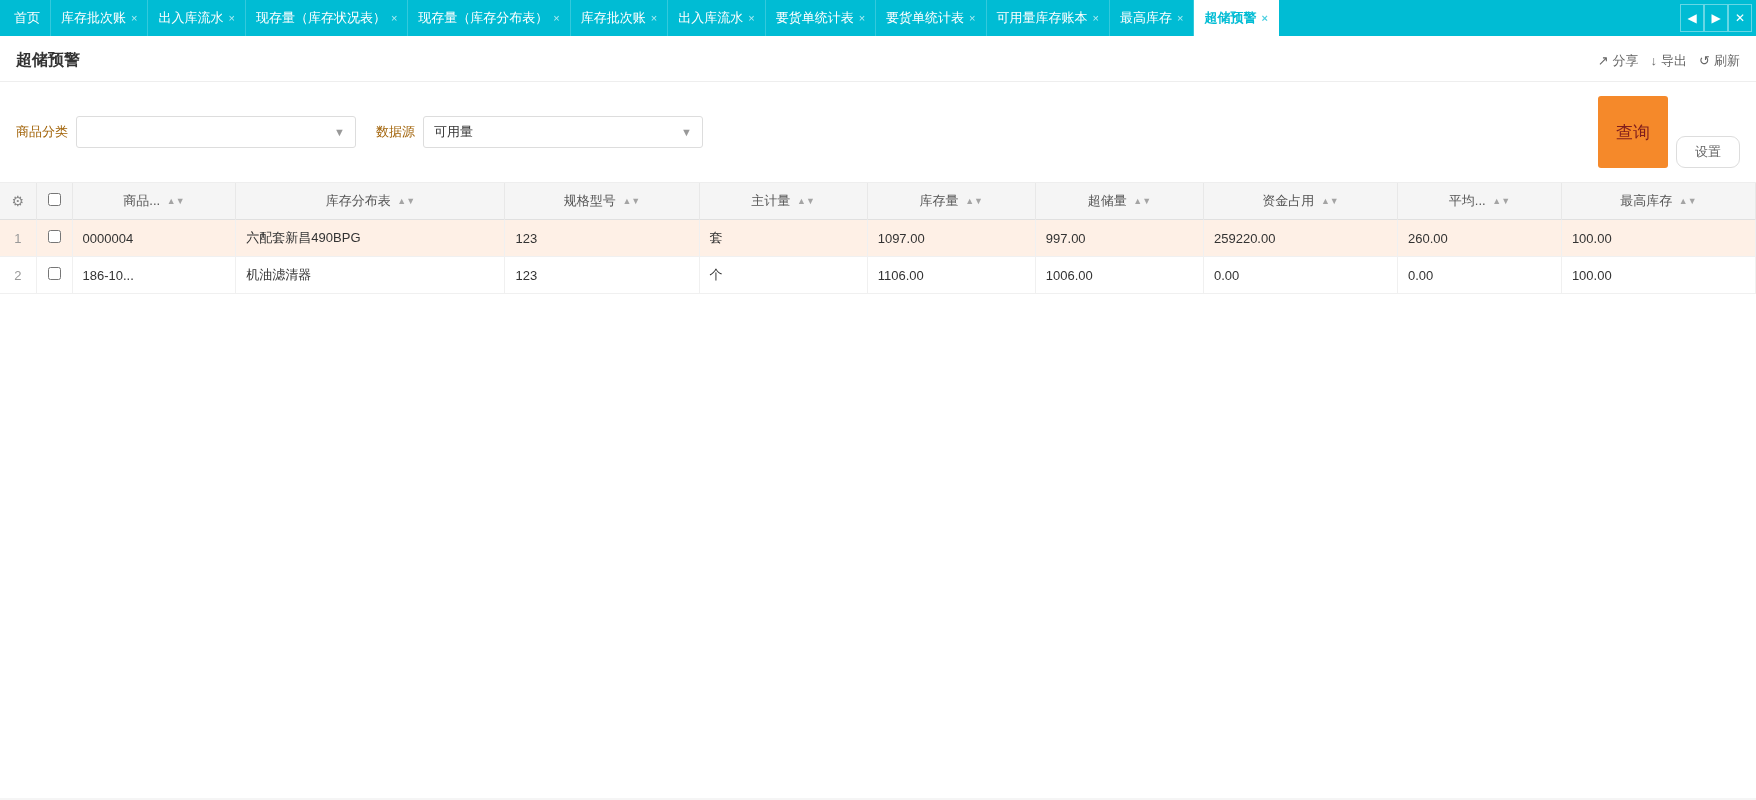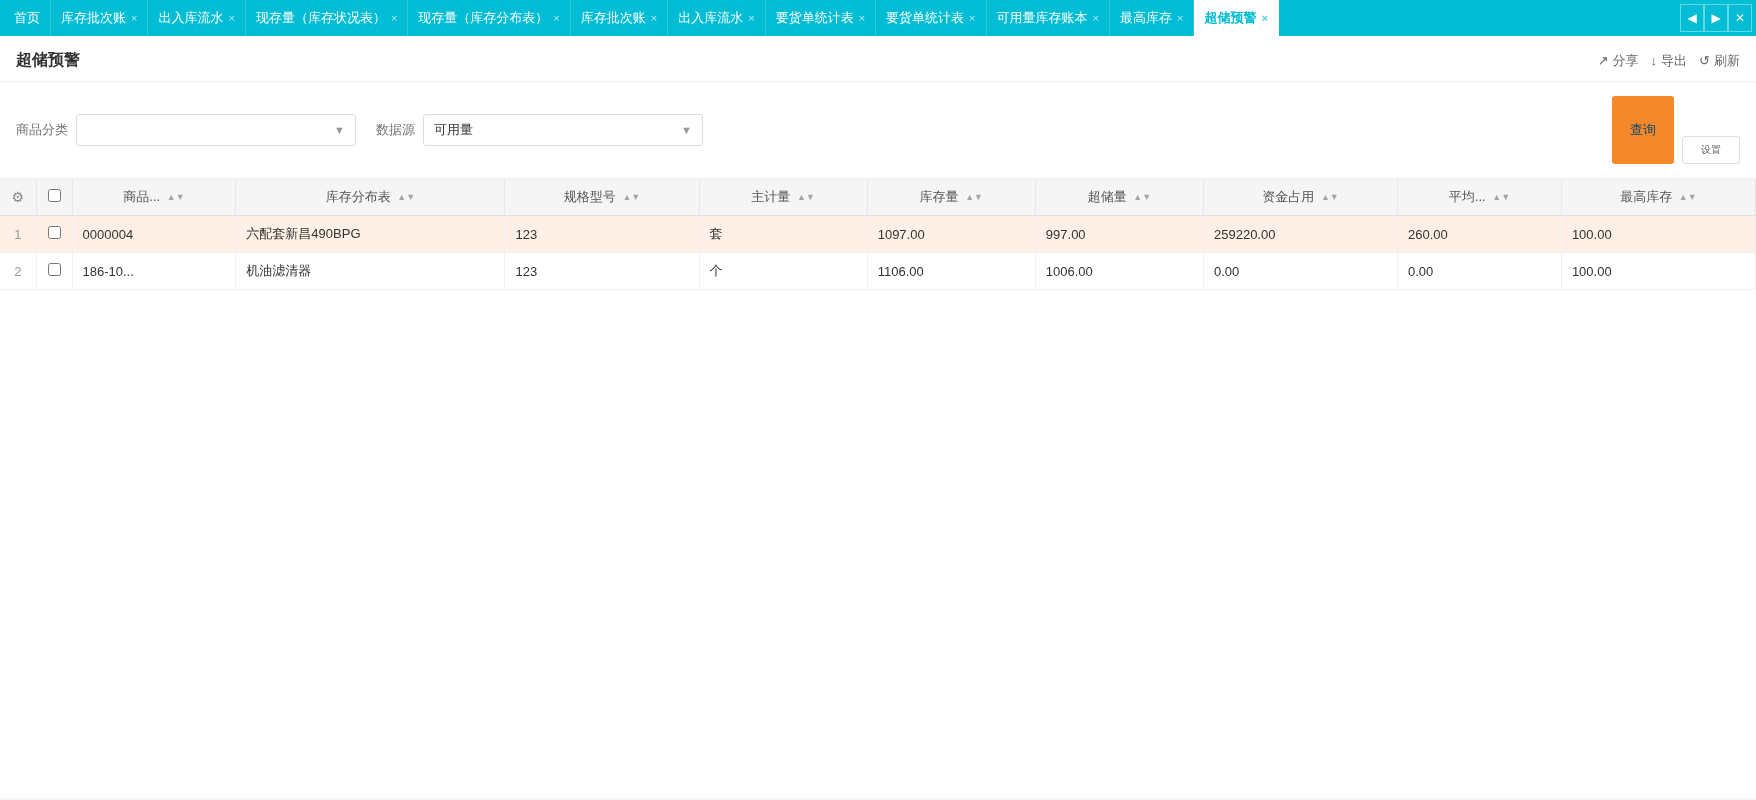--- a/index.html
+++ b/index.html
@@ -99,21 +99,21 @@
       padding: 14px 16px;
       gap: 20px;
       border-bottom: 1px solid #eee;
     }
     .filter-item {
       display: flex;
       align-items: center;
       gap: 8px;
     }
     .filter-label {
-      color: #737373;
+      color: #a16207;
       font-size: 13px;
       white-space: nowrap;
     }
     .filter-select {
       display: flex;
       align-items: center;
       border: 1px solid #ddd;
       border-radius: 3px;
       padding: 5px 10px;
       min-width: 280px;
@@ -124,35 +124,35 @@
     }
     .filter-select .arrow { color: #999; font-size: 11px; }
 
     .filter-buttons {
       margin-left: auto;
       display: flex;
       gap: 8px;
     }
     .btn-query {
       background: #f5892a;
-      color: #0c4a6e;
+      color: #7f1d1d;
       border: none;
       padding: 6px 18px;
       border-radius: 3px;
       cursor: pointer;
-      font-size: 13px;
+      font-size: 17px;
     }
     .btn-settings {
       background: #fff;
       color: #666;
       border: 1px solid #ddd;
       padding: 6px 18px;
-      border-radius: 3px;
-      cursor: pointer;
-      font-size: 10px;
+      border-radius: 9px;
+      cursor: pointer;
+      font-size: 13px;
       margin-top: 40px;
     }
 
     
     .table-container {
       padding: 0 0;
       overflow-x: auto;
     }
     table {
       width: 100%;

